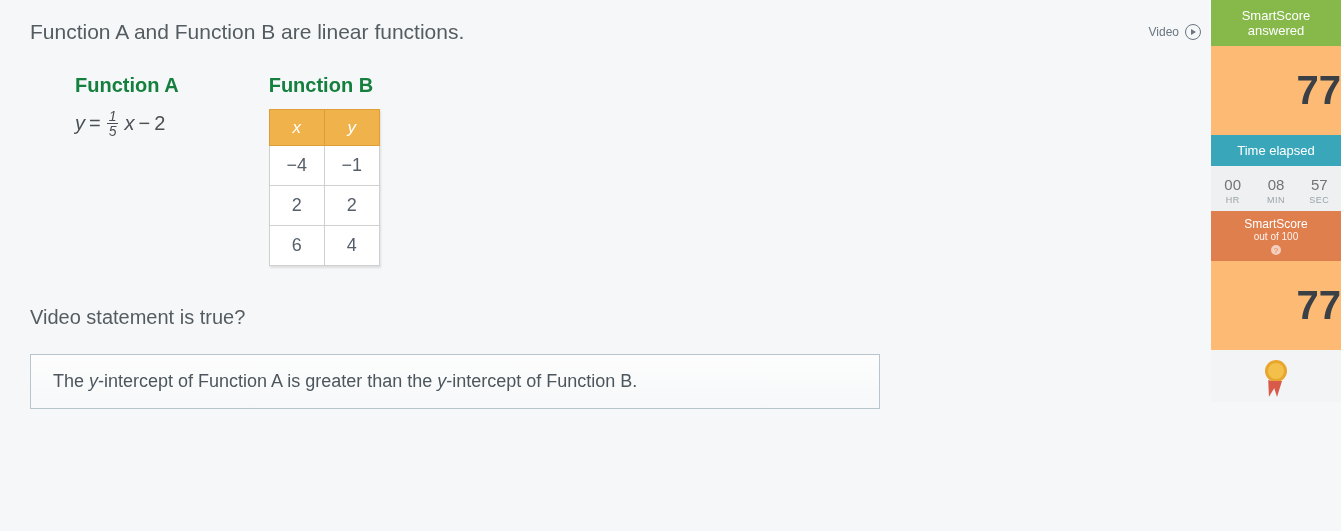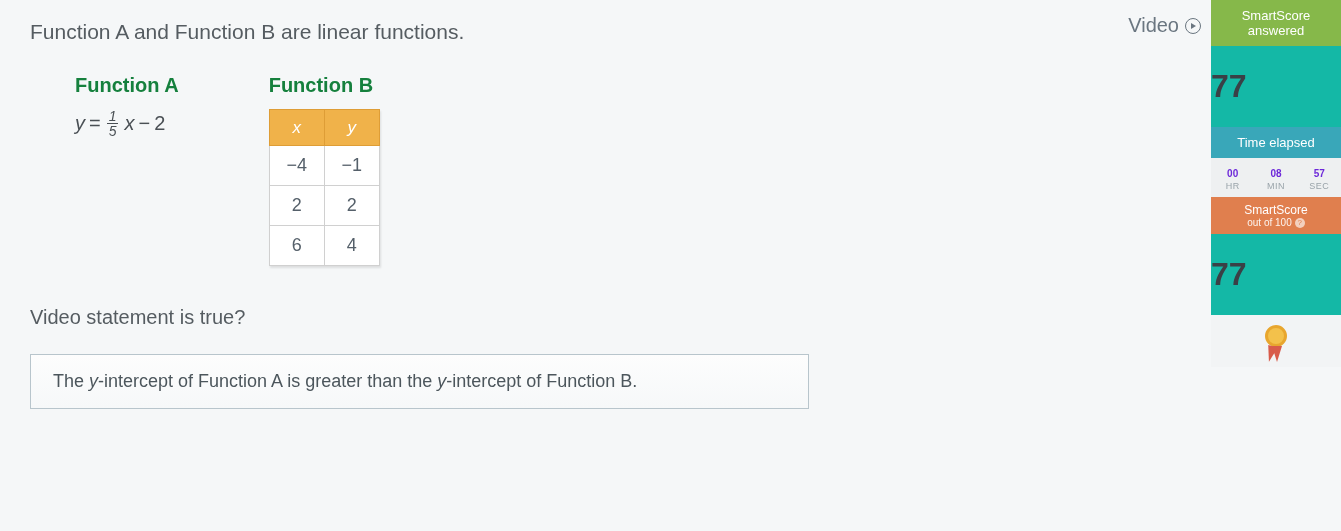--- a/index.html
+++ b/index.html
@@ -77,76 +77,76 @@
     .question-prompt {
       font-size: 20px;
       color: #555c61;
       margin-bottom: 25px;
     }
     .answer-option {
       border: 1px solid #b8c5cc;
       background: linear-gradient(#fdfdfd,#f6f8f9);
       padding: 16px 22px;
       margin-bottom: 20px;
-      width: 779px;
+      width: 850px;
       font-size: 18px;
       color: #4c565c;
       cursor: pointer;
     }
     .answer-option .ital { font-style: italic; }
     .sidebar {
       width: 130px;
       display: flex;
       flex-direction: column;
       align-items: stretch;
       font-family: Arial, sans-serif;
     }
     .video-link {
       position: absolute;
       right: 140px;
-      top: 14px;
+      top: 24px;
       color: #6a7680;
-      font-size: 20px;
+      font-size: 12px;
       display: flex;
       align-items: center;
       gap: 6px;
       cursor: pointer;
     }
     .video-link .play {
       width: 16px; height: 16px; border: 1.5px solid #6a7680; border-radius: 50%;
       display:flex;align-items:center;justify-content:center;
     }
     .video-link .play::after { content:""; border-left:5px solid #6a7680; border-top:3px solid transparent; border-bottom:3px solid transparent; margin-left:1px;}
     .box-header {
       text-align: center;
       font-size: 13px;
       padding: 8px 4px;
       color: #fff;
     }
     .qa-header { background: #86b84a; }
     .big-num {
-      text-align: left;
-      font-size: 32px;
+      text-align: right;
+      font-size: 40px;
       font-weight: bold;
       color: #3a4046;
       padding: 22px 0;
-      background: #14b8a6;
+      background: #fdba74;
     }
     .time-header { background: #39a7b9; }
     .time-grid {
       display: grid;
       grid-template-columns: repeat(3, 1fr);
       text-align: center;
       background: #eef0f1;
       padding: 10px 0 6px;
     }
-    .time-grid .val { font-size: 10px; color: #6d28d9; font-weight: bold; }
+    .time-grid .val { font-size: 15px; color: #737373; }
     .time-grid .lbl { font-size: 9px; color: #9aa4aa; letter-spacing: 0.5px; margin-top: 2px;}
     .ss-header { background: #e07f4e; font-size: 12px; padding: 6px 4px;}
-    .ss-header .sub { font-size: 10px; opacity: 0.9; display:flex; align-items:center; justify-content:center; gap:3px;}
+    .ss-header .sub { font-size: 10px; opacity: 0.9; display:flex; align-items:center; justify-content:center; gap:3px;flex-direction:column;}
     .ss-header .q { width:10px;height:10px;border-radius:50%;background:rgba(255,255,255,0.7);color:#e07f4e;font-size:8px;display:inline-flex;align-items:center;justify-content:center;}
     .ribbon-wrap { text-align:center; padding-top:10px; background:#f2f4f5; padding-bottom:20px;}
     .ribbon {
       width: 22px; height: 22px; background: #f3c14b; border: 3px solid #e8a62e; border-radius: 50%; margin: 0 auto; position: relative;
     }
     .ribbon::after {
       content:""; position:absolute; top:18px; left:4px; width:0;height:0;
       border-left:5px solid transparent; border-right:5px solid transparent; border-top:16px solid #d85b4a;
     }
     .ribbon::before {

